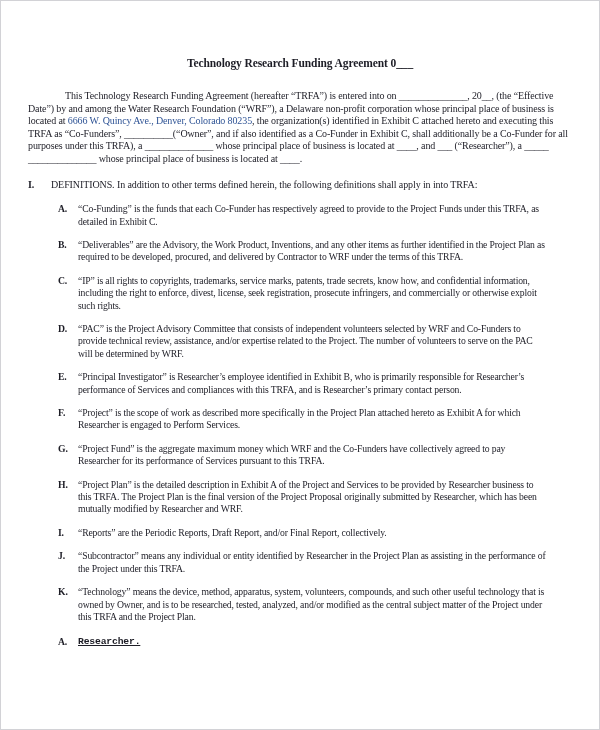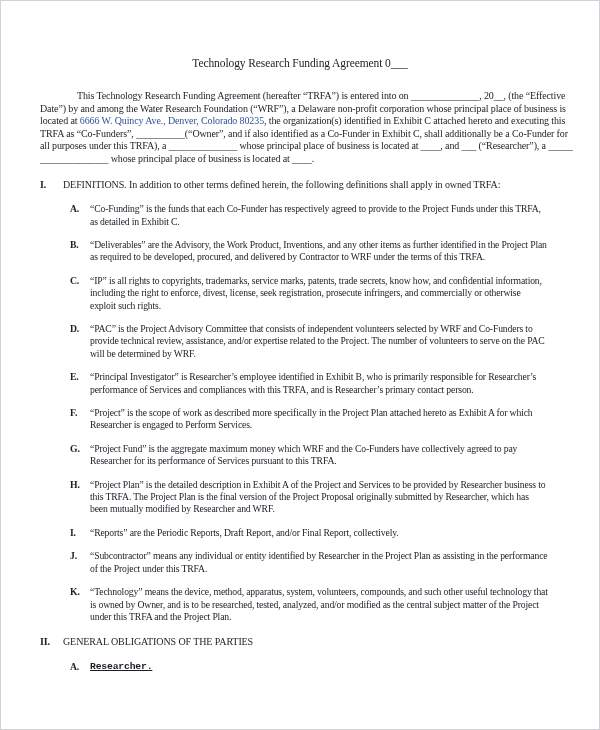--- a/index.html
+++ b/index.html
@@ -9,24 +9,24 @@
     background:#ffffff;
     border:1px solid #d2d2d6;
     font-family:"Liberation Serif","DejaVu Serif",serif;
     color:#1d1d26;
     overflow:hidden;
   }
   .doc-title{
     margin:56px 0 0;
     text-align:center;
     font-size:11.5px;
-    font-weight:400;
+    font-weight:700;
     letter-spacing:-0.1px;
   }
-  .content{padding:0 25px 0 27px;margin-left:12px;}
+  .content{padding:0 25px 0 27px;}
   .para{
     margin:21px 0 0;
     font-size:10px;
     line-height:12.6px;
     letter-spacing:-0.12px;
   }
   .para.indent{text-indent:37px;}
   .para.recital{margin-top:8px;}
   .blue{color:#2e5395;}
   .section{margin-top:13px;}
@@ -54,21 +54,21 @@
   <h1 class="doc-title">Technology Research Funding Agreement 0___</h1>
 
   <div class="content">
 
     <p class="para indent"><span>This Technology Research Funding Agreement (hereafter “TRFA”) is entered into on ______________, 20__, (the “Effective Date”) by and among the Water Research Foundation (“WRF”), a Delaware non-profit corporation whose principal place of business is located at </span><span class="blue">6666 W. Quincy Ave., Denver, Colorado 80235</span><span>, the organization(s) identified in Exhibit C attached hereto and executing this TRFA as “Co-Funders”, __________(“Owner”, and if also identified as a Co-Funder in Exhibit C, shall additionally be a Co-Funder for all purposes under this TRFA), a ______________ whose principal place of business is located at ____, and ___ (“Researcher”), a _____ ______________ whose principal place of business is located at ____.</span></p>
 
 
     <div class="section">
       <div class="sec-head">
         <span class="sec-num">I.</span>
-        <span class="sec-body"><span class="sec-title-bold">DEFINITIONS.</span> <span>In addition to other terms defined herein, the following definitions shall apply in owned TRFA:</span></span>
+        <span class="sec-body"><span class="sec-title-bold">DEFINITIONS.</span> <span>In addition to other terms defined herein, the following definitions shall apply in into TRFA:</span></span>
       </div>
 
       <div class="items">
         <div class="item">
           <span class="item-letter">A.</span>
           <span class="item-text">“Co-Funding” is the funds that each Co-Funder has respectively agreed to provide to the Project Funds under this TRFA, as detailed in Exhibit C.</span>
         </div>
         <div class="item">
           <span class="item-letter">B.</span>
           <span class="item-text">“Deliverables” are the Advisory, the Work Product, Inventions, and any other items as further identified in the Project Plan as required to be developed, procured, and delivered by Contractor to WRF under the terms of this TRFA.</span>
@@ -106,24 +106,20 @@
           <span class="item-text">“Subcontractor” means any individual or entity identified by Researcher in the Project Plan as assisting in the performance of the Project under this TRFA.</span>
         </div>
         <div class="item">
           <span class="item-letter">K.</span>
           <span class="item-text">“Technology” means the device, method, apparatus, system, volunteers, compounds, and such other useful technology that is owned by Owner, and is to be researched, tested, analyzed, and/or modified as the central subject matter of the Project under this TRFA and the Project Plan.</span>
         </div>
       </div>
     </div>
 
     <div class="section">
-      <div class="sec-head">
-        <span class="sec-num">II.</span>
-        <span class="sec-body"><span class="sec-title-bold">GENERAL OBLIGATIONS OF THE PARTIES</span></span>
-      </div>
       <div class="items">
         <div class="item">
           <span class="item-letter">A.</span>
           <span class="item-text underline">Researcher.</span>
         </div>
       </div>
     </div>
 
   </div>
 </div>

